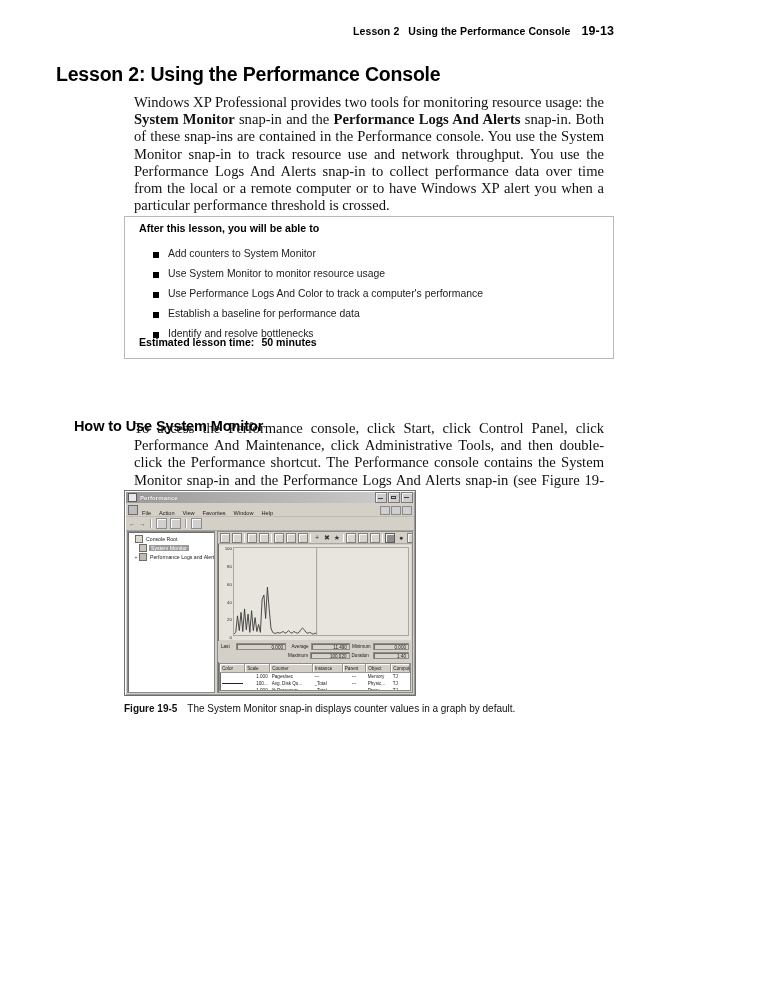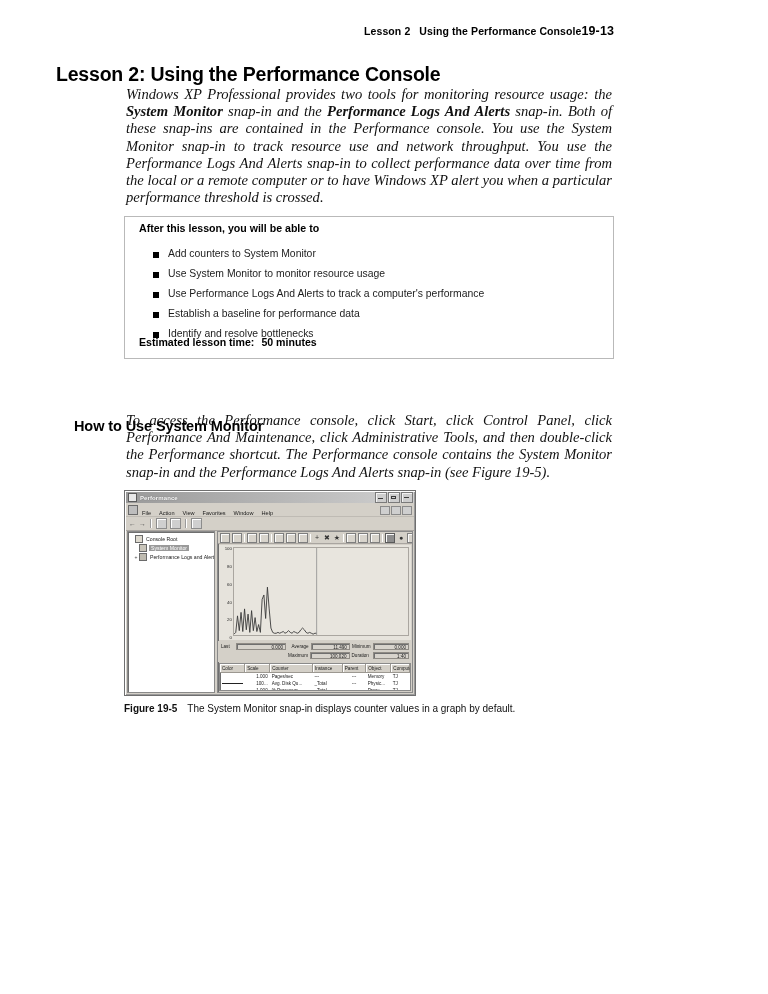--- a/index.html
+++ b/index.html
@@ -26,21 +26,21 @@
     top: 24px;
     right: 154px;
     font-family: "Liberation Sans", sans-serif;
     font-size: 10.5px;
     font-weight: bold;
     letter-spacing: 0.1px;
     white-space: nowrap;
     color: #000;
   }
   .runhead .lesson { margin-right: 9px; }
-  .runhead .title { }
+  .runhead .title { margin-right: 11px; }
   .runhead .folio { font-size: 12.5px; }
 
   
   .lesson-title {
     position: absolute;
     left: 56px;
     top: 50px;
     font-family: "Liberation Sans", sans-serif;
     font-size: 19.5px;
     font-weight: bold;
@@ -48,28 +48,27 @@
     white-space: nowrap;
   }
 
   
   .body-col {
     position: absolute;
     left: 122px;
     width: 494px;
   }
   p.body {
-    margin: 4px;
+    margin: 12px;
     font-family: "Liberation Serif", serif;
     font-size: 14.6px;
     line-height: 17.2px;
     text-align: justify;
     text-justify: inter-word;
     color: #111;
-    font-style: italic;
   }
   p.body b { font-weight: bold; }
 
   #intro-para { top: 82px; }
   #howto-para { top: 408px; }
 
   
   .obj-box {
     position: absolute;
     left: 124px;
@@ -489,21 +488,21 @@
         <div class="obj-item">
           <span class="obj-bullet"></span>
           <span>Add counters to System Monitor</span>
         </div>
         <div class="obj-item">
           <span class="obj-bullet"></span>
           <span>Use System Monitor to monitor resource usage</span>
         </div>
         <div class="obj-item">
           <span class="obj-bullet"></span>
-          <span>Use Performance Logs And Alerts to track a computer's performance</span>
+          <span>Use Performance Logs And Color to track a computer's performance</span>
         </div>
         <div class="obj-item">
           <span class="obj-bullet"></span>
           <span>Establish a baseline for performance data</span>
         </div>
         <div class="obj-item">
           <span class="obj-bullet"></span>
           <span>Identify and resolve bottlenecks</span>
         </div>
       </div>

